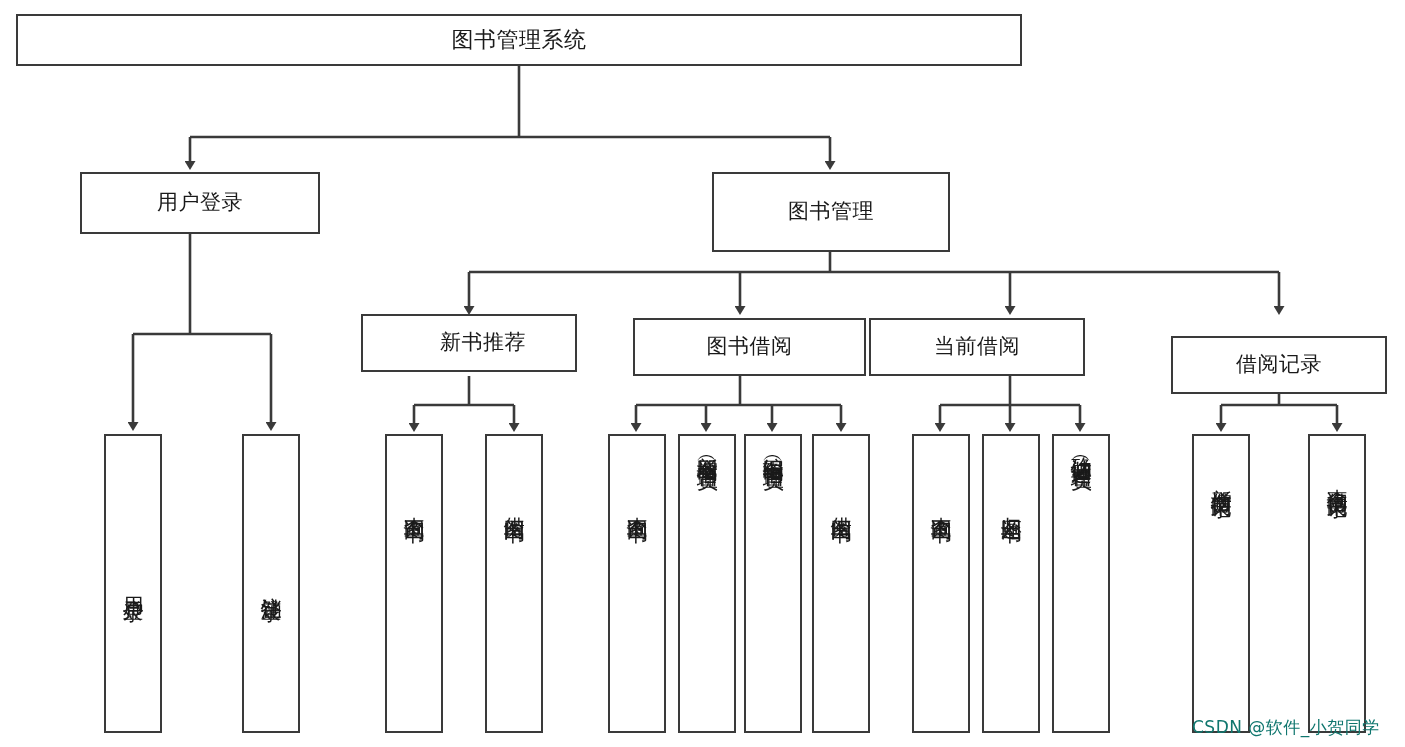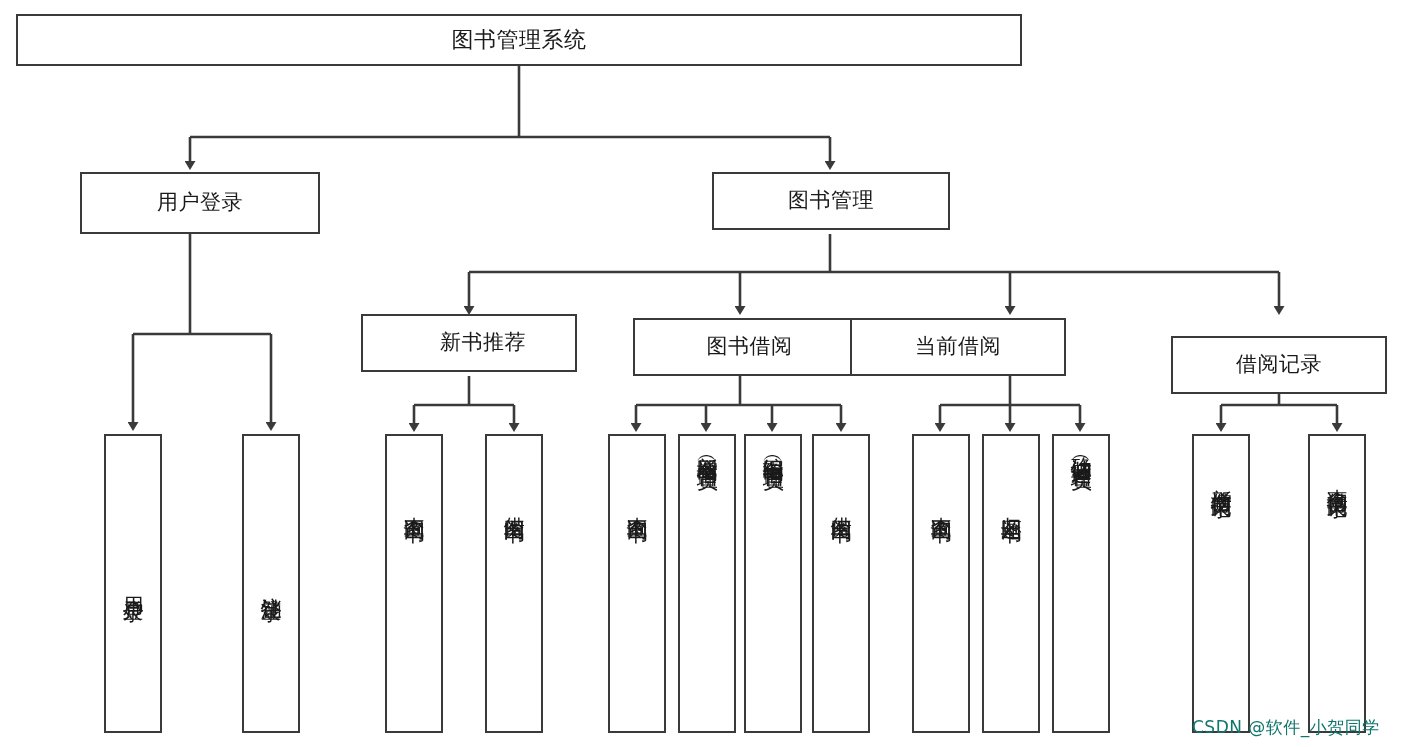--- a/index.html
+++ b/index.html
@@ -140,31 +140,31 @@
     </g>
   </svg>
 
   <div class="node node-h node-root" style="left:16px; top:14px; width:1006px; height:52px;">
     <span class="label">图书管理系统</span>
   </div>
 
   <div class="node node-h" style="left:80px; top:172px; width:240px; height:62px;">
     <span class="label">用户登录</span>
   </div>
-  <div class="node node-h" style="left:712px; top:172px; width:238px; height:58px;">
+  <div class="node node-h" style="left:712px; top:172px; width:238px; height:80px;">
     <span class="label">图书管理</span>
   </div>
 
   <div class="node node-h" style="left:361px; top:314px; width:216px; height:58px;padding-left:28px;">
     <span class="label">新书推荐</span>
   </div>
   <div class="node node-h" style="left:633px; top:318px; width:233px; height:58px;">
     <span class="label">图书借阅</span>
   </div>
-  <div class="node node-h" style="left:850px; top:318px; width:216px; height:58px;">
+  <div class="node node-h" style="left:869px; top:318px; width:216px; height:58px;">
     <span class="label">当前借阅</span>
   </div>
   <div class="node node-h" style="left:1171px; top:336px; width:216px; height:58px;">
     <span class="label">借阅记录</span>
   </div>
 
   <div class="node node-v vcenter" style="left:104px; top:434px; width:58px; height:299px;">
     <span class="label">用户登录</span>
   </div>
   <div class="node node-v vcenter" style="left:242px; top:434px; width:58px; height:299px;">

